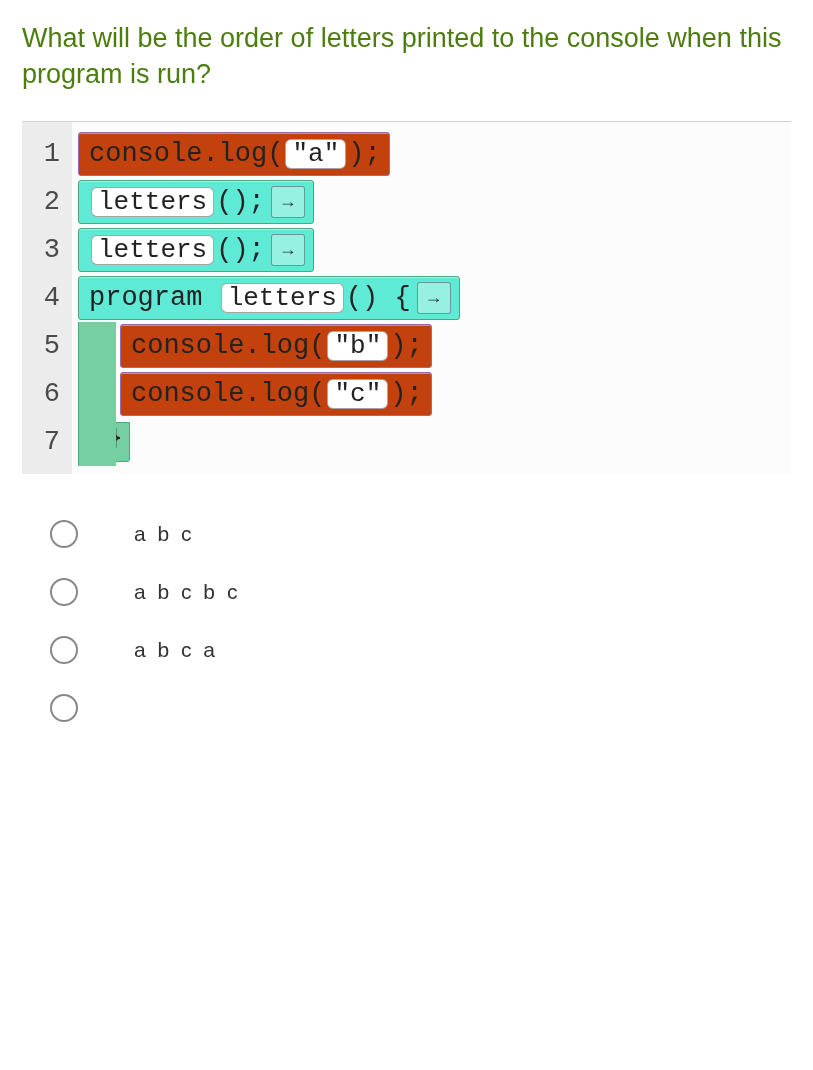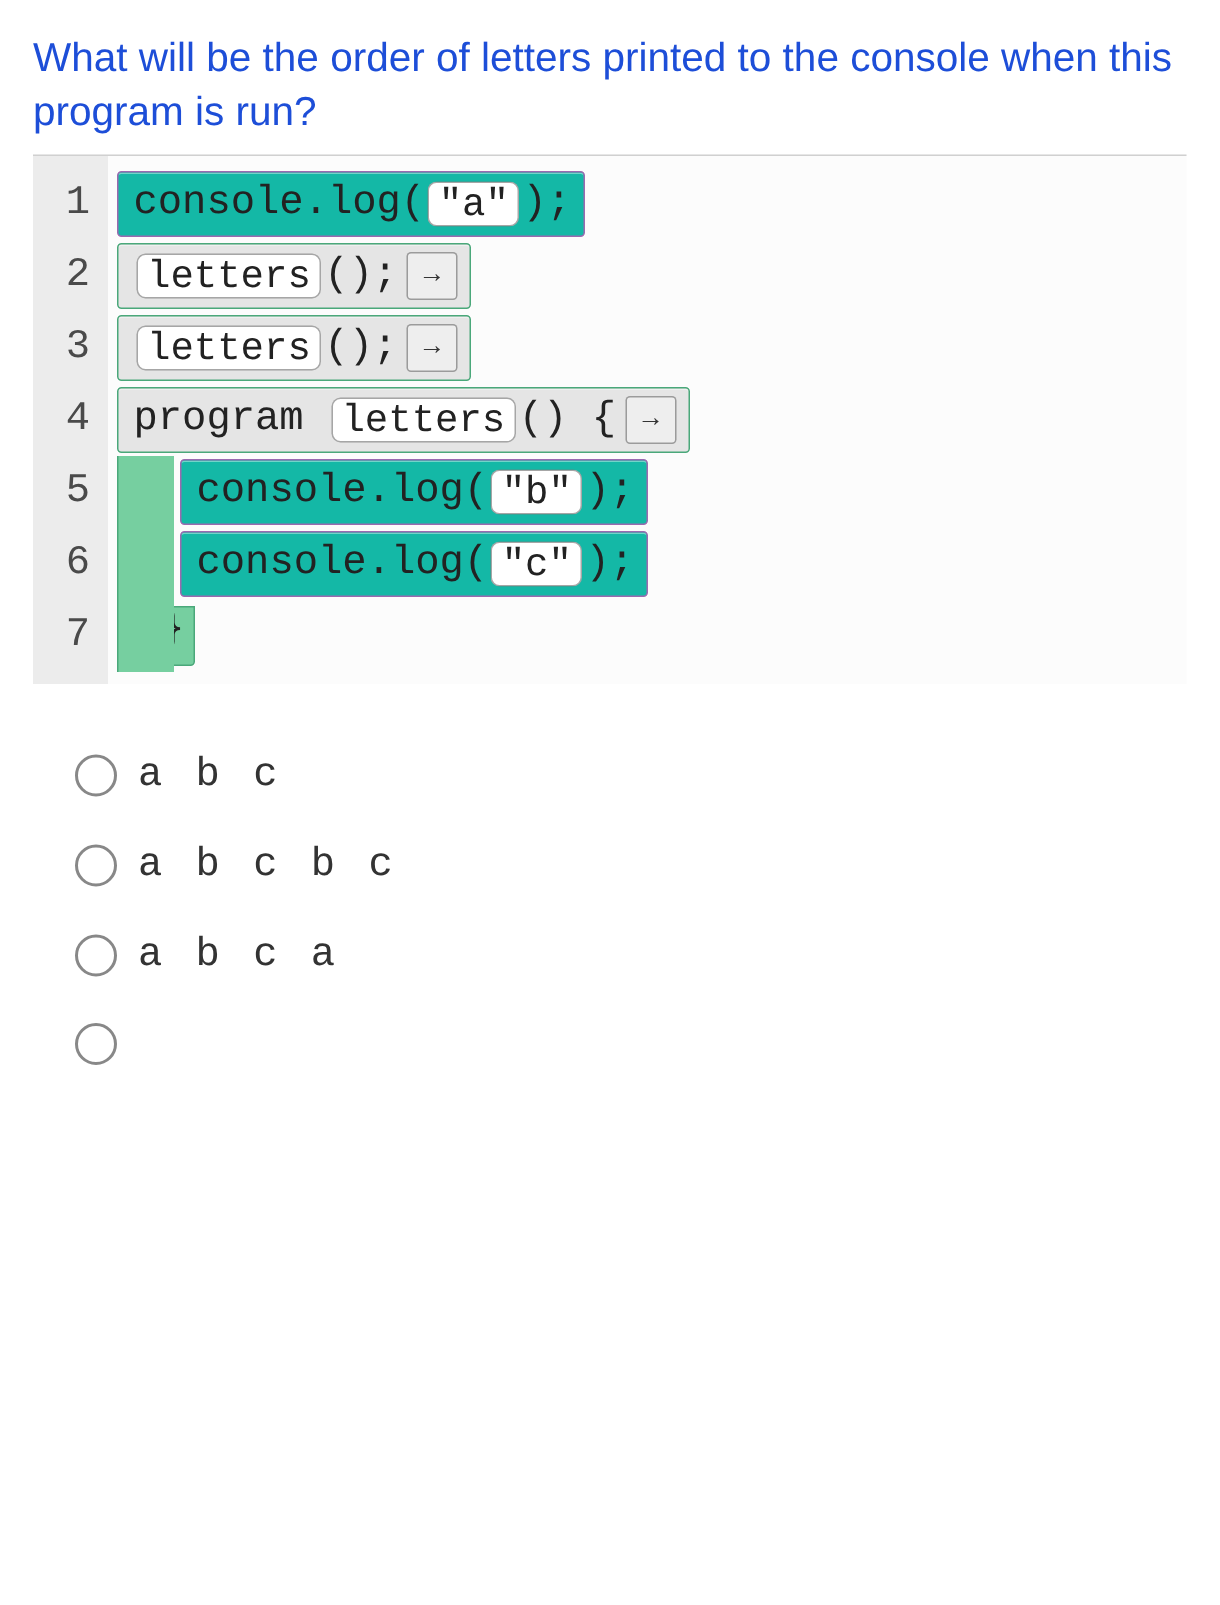--- a/index.html
+++ b/index.html
@@ -7,22 +7,22 @@
       margin: 0;
       padding: 20px 22px;
       font-family: Arial, Helvetica, sans-serif;
       background: #fff;
       color: #333;
       width: 813px;
     }
     .question {
       font-size: 27px;
       line-height: 1.35;
-      color: #1d4ed8;
-      margin-bottom: 10px;
+      color: #4d7c0f;
+      margin-bottom: 28px;
     }
     .code-editor {
       display: flex;
       margin-bottom: 40px;
       border-top: 1px solid #d0d0d0;
       background: #fcfcfc;
     }
     .gutter {
       background: #ececec;
       padding: 8px 12px 8px 10px;
@@ -51,22 +51,22 @@
       border-radius: 3px;
       font-family: "Courier New", Courier, monospace;
       font-size: 27px;
       color: #222;
       white-space: pre;
       box-shadow: inset 0 1px 0 rgba(255,255,255,0.4);
       position: relative;
       height: 44px;
       margin-top: 2px;
     }
-    .block.purple { background: #14b8a6; border-color:#9a6ab0;}
-    .block.green  { background: #e5e5e5; border-color:#4aa87a;}
+    .block.purple { background: #c2410c; border-color:#9a6ab0;}
+    .block.green  { background: #5eead4; border-color:#4aa87a;}
     .pill {
       display: inline-flex;
       align-items: center;
       background: #fff;
       border: 1.5px solid rgba(0,0,0,0.35);
       border-radius: 6px;
       padding: 0 6px;
       margin: 0 2px;
       height: 30px;
       font-family: "Courier New", Courier, monospace;
@@ -108,24 +108,25 @@
       cursor: pointer;
     }
     .radio {
       width: 28px;
       height: 28px;
       border: 2.5px solid #888;
       border-radius: 50%;
       flex-shrink: 0;
     }
     .opt-label {
-      font-size: 27px;
+      font-size: 21px;
       color: #333;
       letter-spacing: 3px;
-      font-family: Liberation Mono, monospace;
+      font-family: Liberation Sans, sans-serif;
+      margin-left: 42px;
     }
     .brace-line {
       height: 48px;
       display:flex;
       align-items:center;
       padding-left:6px;
     }
     .brace {
       background:#76cfa0;
       border:1.5px solid #4aa87a;

